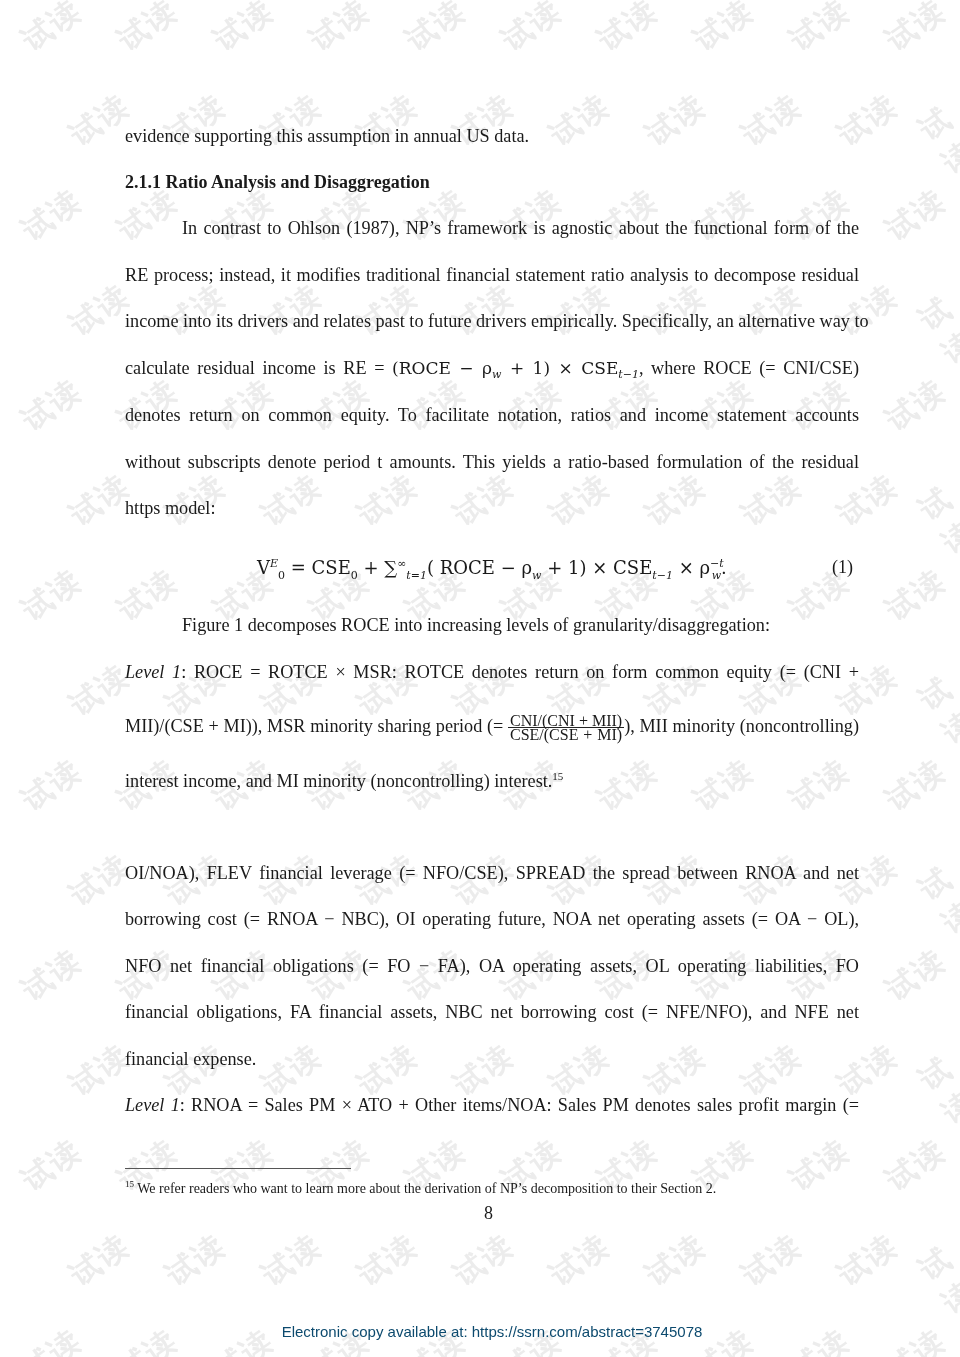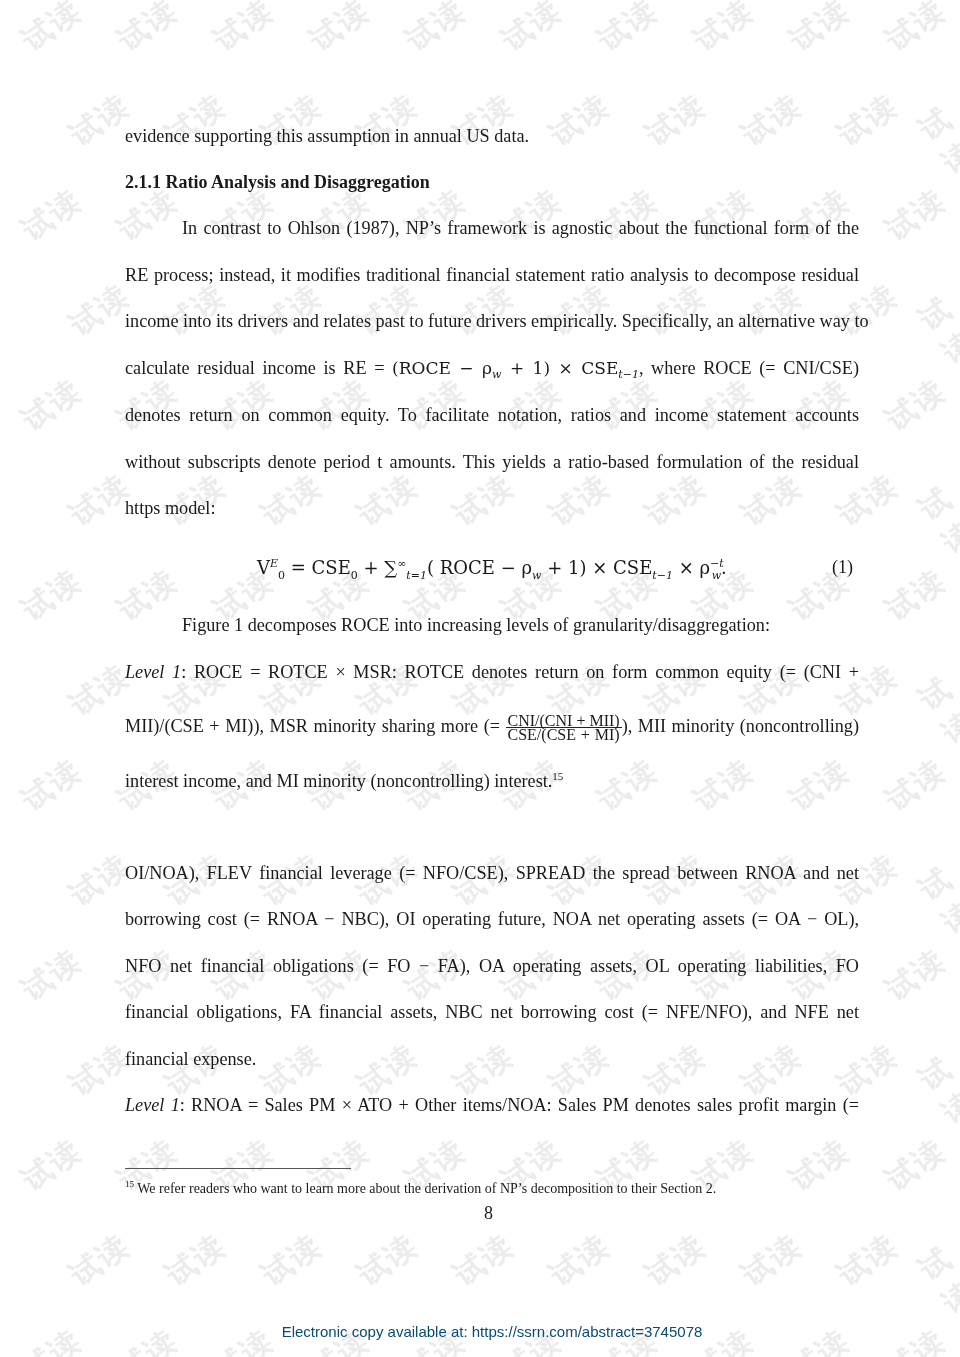--- a/index.html
+++ b/index.html
@@ -215,21 +215,21 @@
     <span>V</span><sup class="it">E</sup><sub>0</sub><span> = CSE</span><sub>0</sub><span> + ∑</span><sup>∞</sup><sub class="it">t=1</sub><span>( ROCE − ρ</span><sub class="it">w</sub><span> + 1) × CSE</span><sub class="it">t−1</sub><span> × ρ</span><sup class="it">−t</sup><sub class="it" style="margin-left:-12px">w</sub><span>.</span>
   </div>
   <div class="eqnum">(1)</div>
 
   <div class="line indent" style="top:614px">Figure 1 decomposes ROCE into increasing levels of granularity/disaggregation:</div>
 
   <div class="line just" style="top:661px">
     <span class="it">Level 1</span><span>: ROCE = ROTCE × MSR: ROTCE denotes return on form common equity (= (CNI +</span>
   </div>
   <div class="line just" style="top:714px">
-    <span>MII)/(CSE + MI)), MSR minority sharing more (= </span><span class="frac"><span class="num">CNI/(CNI + MII)</span><span class="den">CSE/(CSE + MI)</span></span><span>), MII minority (noncontrolling)</span>
+    <span>MII)/(CSE + MI)), MSR minority sharing period (= </span><span class="frac"><span class="num">CNI/(CNI + MII)</span><span class="den">CSE/(CSE + MI)</span></span><span>), MII minority (noncontrolling)</span>
   </div>
   <div class="line" style="top:770px">
     <span>interest income, and MI minority (noncontrolling) interest.</span><sup>15</sup>
   </div>
 
   <div class="line just" style="top:862px">OI/NOA), FLEV financial leverage (= NFO/CSE), SPREAD the spread between RNOA and net</div>
   <div class="line just" style="top:908px">borrowing cost (= RNOA − NBC), OI operating future, NOA net operating assets (= OA − OL),</div>
   <div class="line just" style="top:955px">NFO net financial obligations (= FO − FA), OA operating assets, OL operating liabilities, FO</div>
   <div class="line" style="top:1048px">financial expense.</div>
   <div class="line just" style="top:1001px">financial obligations, FA financial assets, NBC net borrowing cost (= NFE/NFO), and NFE net</div>

